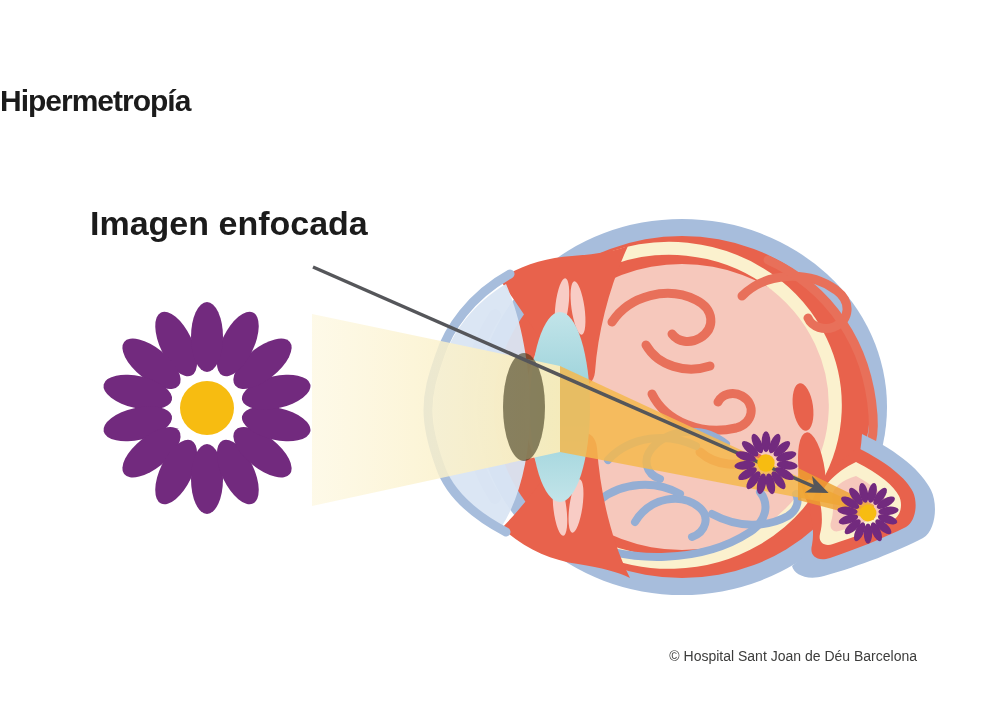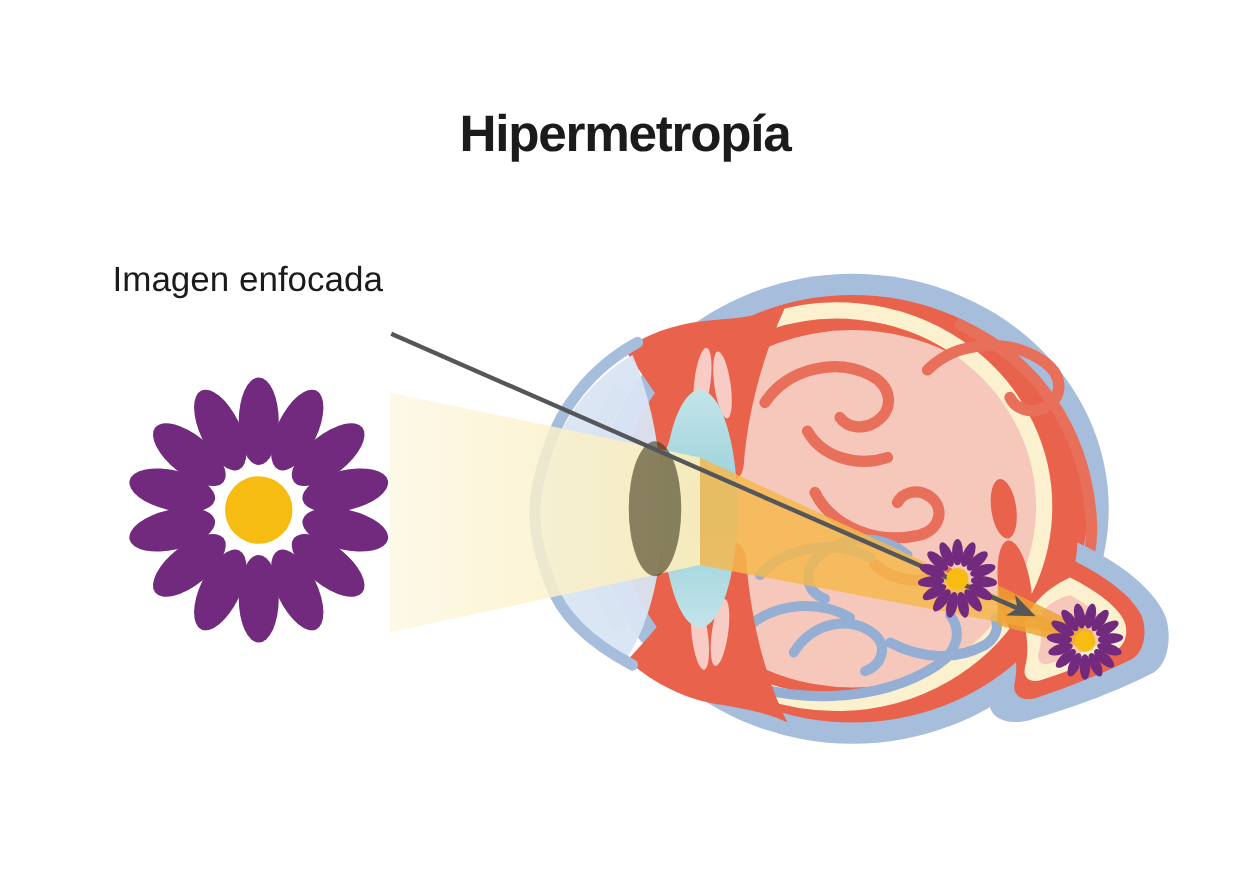--- a/index.html
+++ b/index.html
@@ -6,23 +6,23 @@
     --c-text:#1b1b1b; --c-credit:#3c3c3b; --c-purple:#722a7e; --c-gold:#f7bc11;
     --c-sclera:#a7bddc; --c-choroid:#e8624c; --c-cream:#fbf1ce; --c-pink:#f6c8bc;
     --c-vred:#e8705a; --c-vblue:#94aed4; --c-cornea:#d9e5f3; --c-lens:#9dd3db;
     --c-lenslight:#c2e4e9; --c-pupil:#3e3719; --c-beampale:#f9ecba; --c-beampalelight:#fdf7de;
     --c-beamorange:#f5b94e; --c-beamdeep:#eda12f; --c-arrow:#55565a; --c-zonule:#ffffff;
     --c-bg:#ffffff;
   }
   html,body{margin:0;padding:0;background:#e8e8e8;}
   .canvas{position:relative;width:1000px;height:707px;background:var(--c-bg);overflow:hidden;
           font-family:"Liberation Sans","DejaVu Sans",sans-serif;}
-  .title{position:absolute;top:84px;left:0;width:100%;text-align:center;
-         font-size:41px;font-weight:700;letter-spacing:-1px;color:var(--c-text);}
-  .annotation{position:absolute;left:90px;top:206px;font-size:28px;font-weight:400;
+  .title{position:absolute;top:84px;left:0;width:100%;
+         font-size:30px;font-weight:700;letter-spacing:-1px;color:var(--c-text);}
+  .annotation{position:absolute;left:90px;top:206px;font-size:34px;font-weight:700;
               line-height:35px;color:var(--c-text);}
   .credit{position:absolute;top:648px;right:83px;font-size:14px;color:var(--c-credit);}
   svg{position:absolute;left:0;top:0;}
   .sclera{fill:var(--c-sclera);} .choroid{fill:var(--c-choroid);} .vitreous{fill:var(--c-pink);}
   .cream-band{stroke:var(--c-cream);stroke-width:13;fill:none;stroke-linecap:round;}
   .vessel-red{stroke:var(--c-vred);stroke-width:9;fill:none;stroke-linecap:round;}
   .vessel-blue{stroke:var(--c-vblue);stroke-width:8;fill:none;stroke-linecap:round;}
   .red-part{fill:var(--c-choroid);} .pink-part{fill:var(--c-pink);} .cream-part{fill:var(--c-cream);}
   .cornea-fill{fill:var(--c-cornea);fill-opacity:.95;}
   .cornea-outline{stroke:var(--c-sclera);stroke-width:9;fill:none;stroke-linecap:round;}
@@ -179,13 +179,14 @@
       <circle class="flower-center" r="29"></circle>
     </g>
   </svg>
 
   <div class="title">Hipermetropía</div>
 
   <div class="annotation">
     <div>Imagen enfocada</div>
   </div>
 
+  <div class="credit">© Hospital Sant Joan de Déu Barcelona</div>
 </div>
 
 </body></html>

